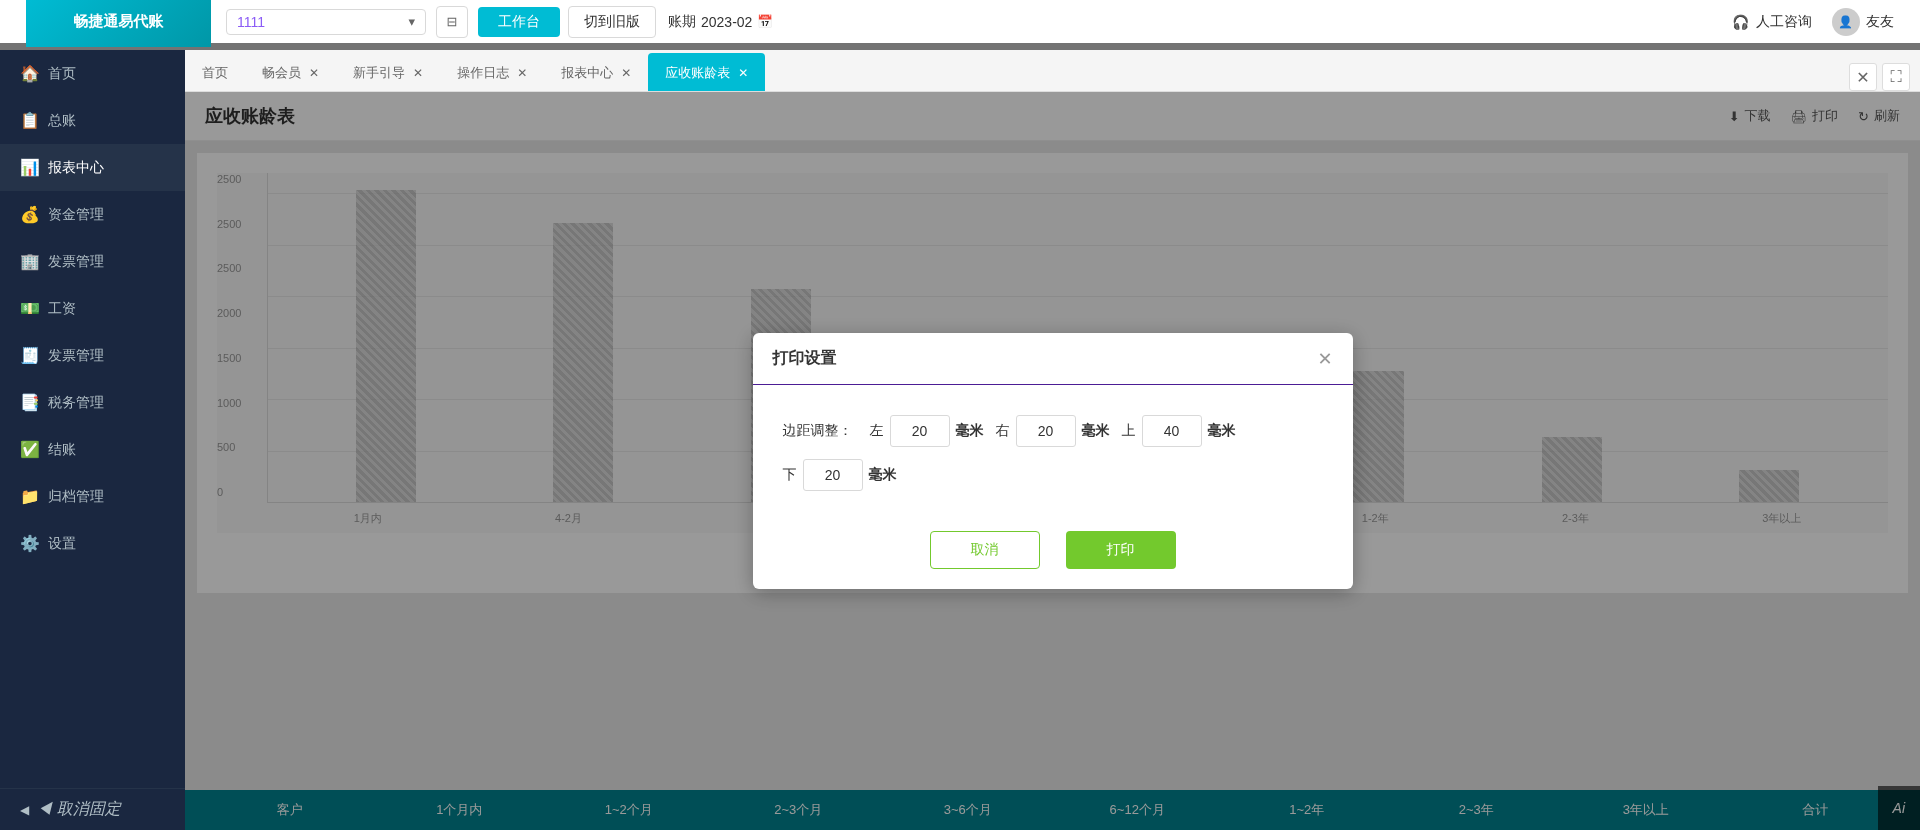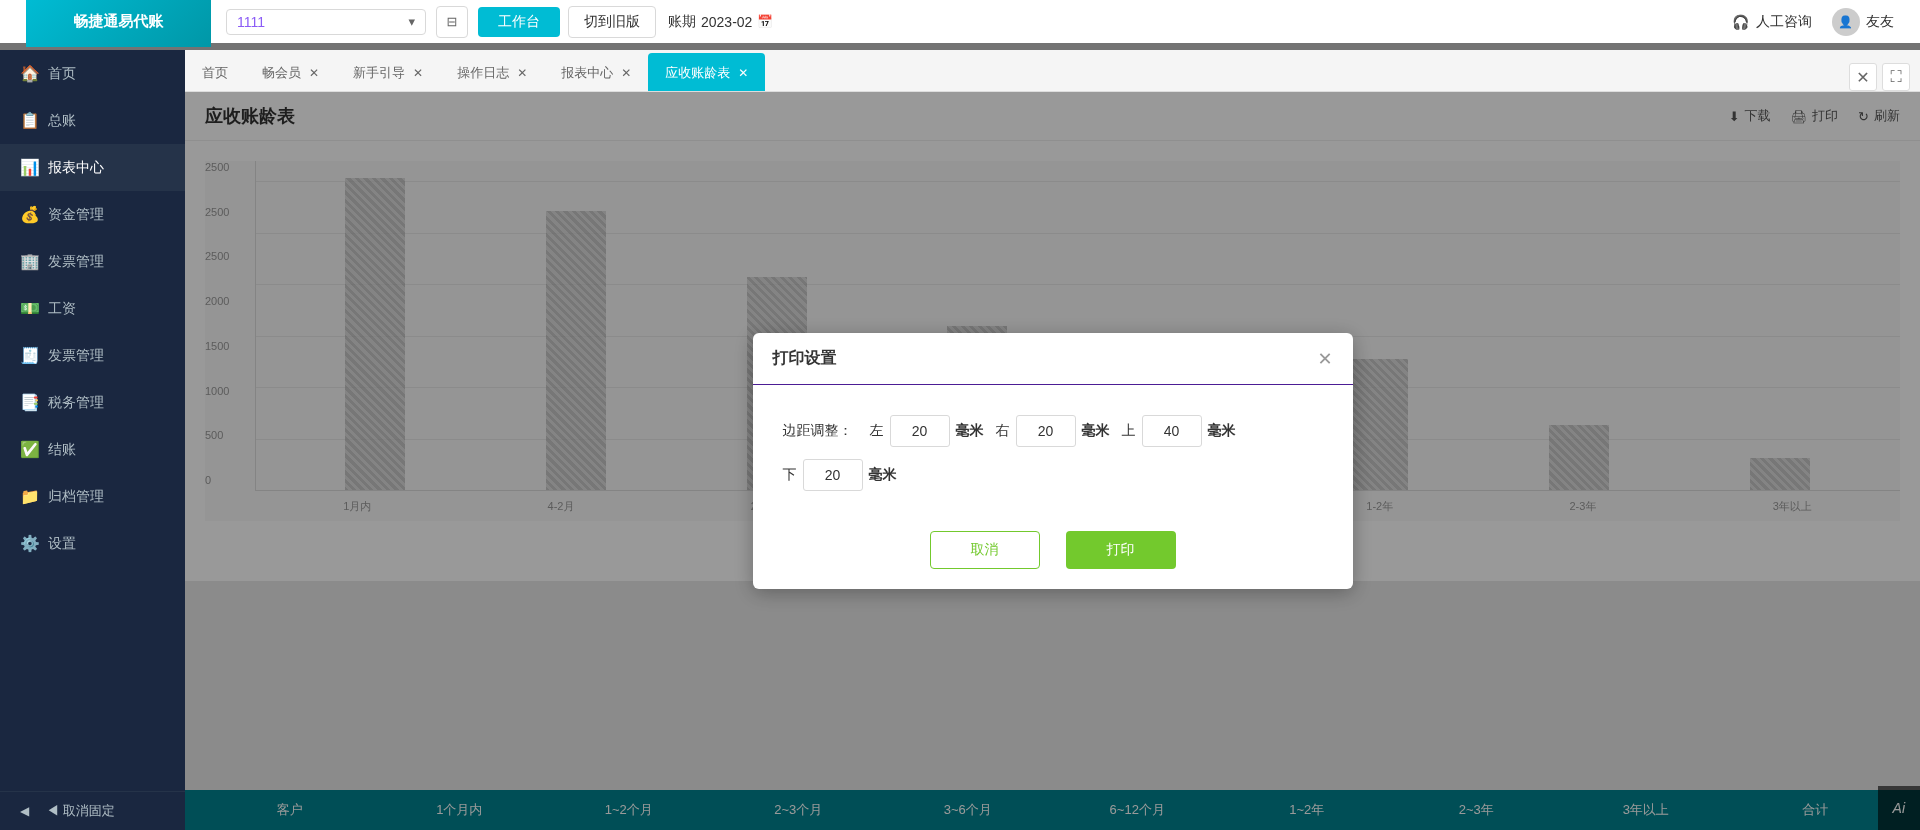--- a/index.html
+++ b/index.html
@@ -259,21 +259,21 @@
       align-items: center;
       gap: 5px;
       color: #555;
       font-size: 13px;
       cursor: pointer;
     }
 
     
     .chart-area {
       background: #fff;
-      margin: 0;
+      margin: 12px;
       padding: 20px;
       height: 440px;
       position: relative;
     }
     .chart-bg {
       width: 100%;
       height: 360px;
       background: #f9f9f9;
       position: relative;
       overflow: hidden;
@@ -564,21 +564,21 @@
     <div class="sidebar-item">
       <span class="sidebar-item-icon">📁</span>
       <span>归档管理</span>
     </div>
     <div class="sidebar-item">
       <span class="sidebar-item-icon">⚙️</span>
       <span>设置</span>
     </div>
     <div class="sidebar-collapse">
       <span>◀</span>
-      <span style="margin-left:12px; font-size:13px;">◀ 取消固定</span>
+      <span style="margin-left:2px; font-size:16px;font-style:italic;">◀ 取消固定</span>
     </div>
   </div>
 
   <div class="content-area">
 
     <div class="tab-bar">
       <div class="tab-item">
         <span>首页</span>
       </div>
       <div class="tab-item">

